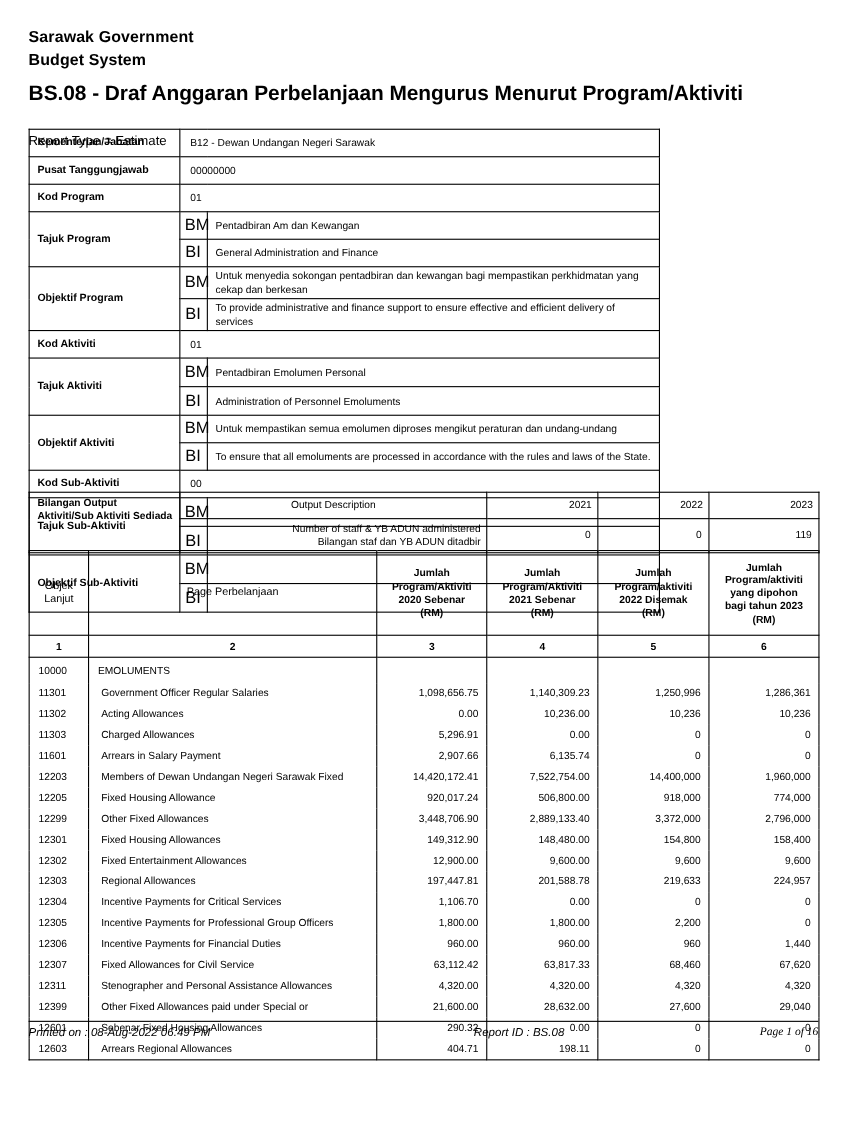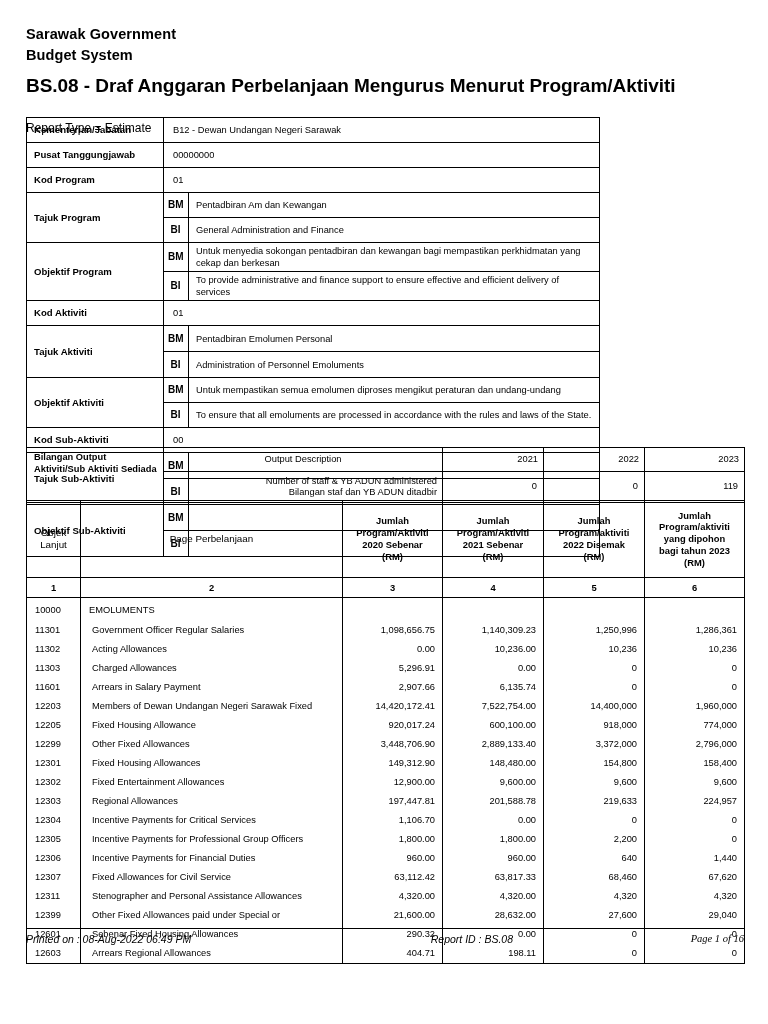--- a/index.html
+++ b/index.html
@@ -69,22 +69,22 @@
     vertical-align: middle;
     height: 20px;
   }
   .info-table td.lbl {
     font-weight: bold;
     font-size: 9.6px;
     width: 137px;
     padding-left: 7px;
   }
   .info-table td.lang {
-    font-weight: bold;
-    font-size: 10px;
+    font-weight: normal;
+    font-size: 15px;
     width: 25px;
     text-align: center;
     padding-left: 4px;
   }
   .info-table td.val {
     font-size: 9.3px;
     padding-left: 7px;
   }
   .info-table td.val-plain {
     font-size: 9.3px;
@@ -423,21 +423,21 @@
           <td class="c-desc">Members of Dewan Undangan Negeri Sarawak Fixed</td>
           <td class="c-num">14,420,172.41</td>
           <td class="c-num">7,522,754.00</td>
           <td class="c-num">14,400,000</td>
           <td class="c-num">1,960,000</td>
         </tr>
         <tr>
           <td class="c-code">12205</td>
           <td class="c-desc">Fixed Housing Allowance</td>
           <td class="c-num">920,017.24</td>
-          <td class="c-num">600,100.00</td>
+          <td class="c-num">506,800.00</td>
           <td class="c-num">918,000</td>
           <td class="c-num">774,000</td>
         </tr>
         <tr>
           <td class="c-code">12299</td>
           <td class="c-desc">Other Fixed Allowances</td>
           <td class="c-num">3,448,706.90</td>
           <td class="c-num">2,889,133.40</td>
           <td class="c-num">3,372,000</td>
           <td class="c-num">2,796,000</td>
@@ -480,21 +480,21 @@
           <td class="c-num">1,800.00</td>
           <td class="c-num">1,800.00</td>
           <td class="c-num">2,200</td>
           <td class="c-num">0</td>
         </tr>
         <tr>
           <td class="c-code">12306</td>
           <td class="c-desc">Incentive Payments for Financial Duties</td>
           <td class="c-num">960.00</td>
           <td class="c-num">960.00</td>
-          <td class="c-num">640</td>
+          <td class="c-num">960</td>
           <td class="c-num">1,440</td>
         </tr>
         <tr>
           <td class="c-code">12307</td>
           <td class="c-desc">Fixed Allowances for Civil Service</td>
           <td class="c-num">63,112.42</td>
           <td class="c-num">63,817.33</td>
           <td class="c-num">68,460</td>
           <td class="c-num">67,620</td>
         </tr>

